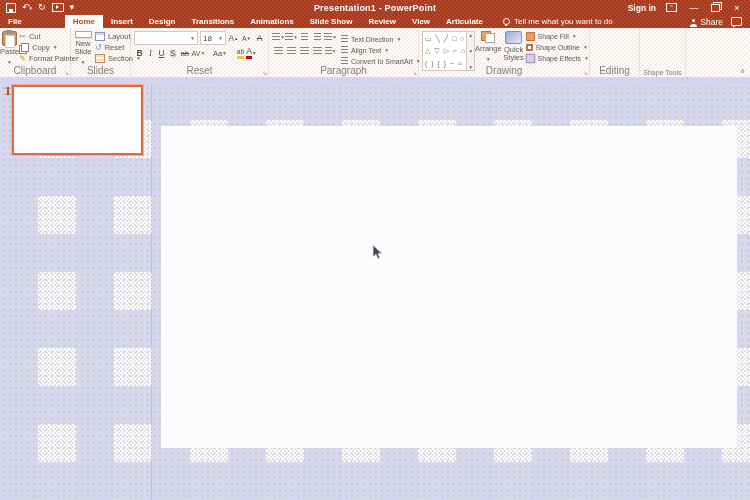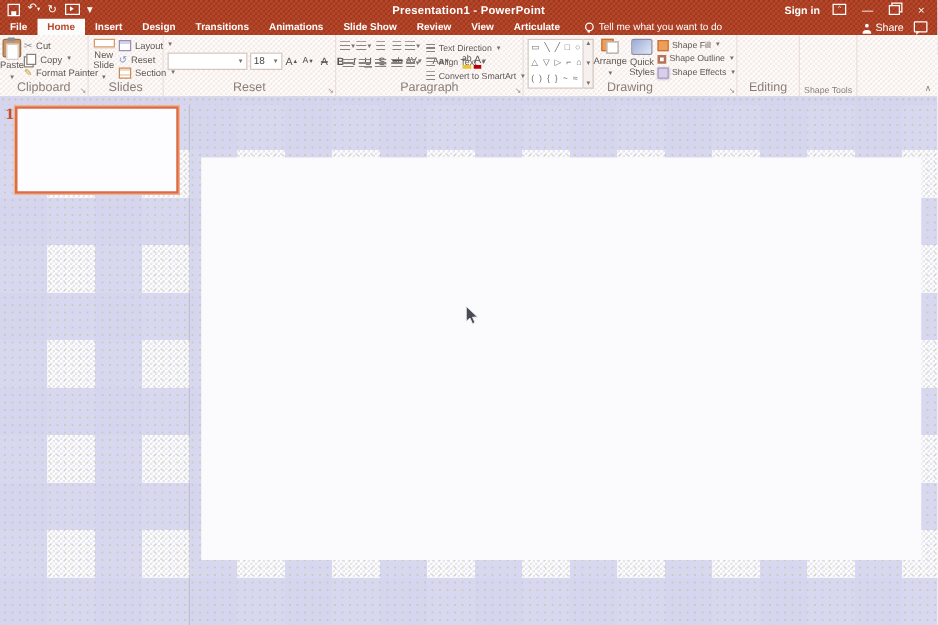--- a/index.html
+++ b/index.html
@@ -36,21 +36,21 @@
   .tb-title{position:absolute;left:0;right:0;top:0;height:15px;display:flex;align-items:center;justify-content:center;
     font-size:9px;font-weight:bold;letter-spacing:.2px;pointer-events:none;}
   .tb-right1{position:absolute;right:0;top:0;height:15px;display:flex;align-items:center;gap:10px;padding-right:6px;}
   .signin{font-size:8.5px;font-weight:bold;}
   .winbtn{font-size:9px;line-height:10px;width:14px;text-align:center;}
   .ribopts{display:inline-block;width:9px;height:7px;border:1px solid #fff;font-size:5px;line-height:6px;text-align:center;}
   .restore{display:inline-block;width:7px;height:6px;border:1px solid #fff;box-shadow:2px -2px 0 -1px #b7472a,2px -2px 0 0 #fff;}
   
   .tabrow{position:absolute;left:0;bottom:0;width:100%;height:13px;display:flex;align-items:stretch;}
   .tab{font-size:8px;font-weight:bold;color:#fff;padding:2px 8px 0 8px;white-space:nowrap;}
-  .tab.selected{background:#fdfcfc;color:#b7472a;}
+  .tab.selected{background:#fdfcfc;color:#b7472a;margin-left:35px;}
   .tellme{display:flex;align-items:center;gap:4px;font-size:8px;color:#fff;padding:0 12px;}
   .bulb{display:inline-block;width:5px;height:5px;border:1px solid #fff;border-radius:50%;position:relative;}
   .bulb::after{content:"";position:absolute;left:1px;bottom:-2px;width:2px;height:2px;background:#fff;}
   .tb-right2{position:absolute;right:0;bottom:0;height:13px;display:flex;align-items:center;gap:8px;padding-right:8px;}
   .share{display:flex;align-items:flex-end;gap:3px;font-size:8.5px;font-weight:normal;color:#fff;}
   .person{display:inline-block;width:7px;height:8px;position:relative;}
   .person::before{content:"";position:absolute;top:0;left:2px;width:3px;height:3px;border-radius:50%;background:#fff;}
   .person::after{content:"";position:absolute;bottom:0;left:0;width:7px;height:3px;border-radius:3px 3px 0 0;background:#fff;}
   .comment{display:inline-block;width:9px;height:7px;border:1px solid #fff;border-radius:1px;position:relative;}
   .comment::after{content:"";position:absolute;left:1px;bottom:-3px;border-top:3px solid #fff;border-right:3px solid transparent;}
@@ -225,21 +225,21 @@
             <span class="secti"></span>
             <span>Section</span>
             <span class="caret">▼</span>
           </div>
         </div>
       </div>
       <div class="glabel">Slides</div>
     </div>
 
     <div class="rgroup" style="width:138px;">
-      <div class="gbody" style="flex-direction:row;padding:3px 3px 0 3px;gap:2px;display:flex;">
+      <div class="gbody" style="flex-direction:column;padding:3px 3px 0 3px;gap:2px;display:flex;">
         <div style="display:flex;gap:2px;align-items:center;">
           <span class="combo" style="width:58px;">
             <span></span>
             <span class="caret">▼</span>
           </span>
           <span class="combo" style="width:20px;">
             <span>18</span>
             <span class="caret">▼</span>
           </span>
           <span class="fbtn">

